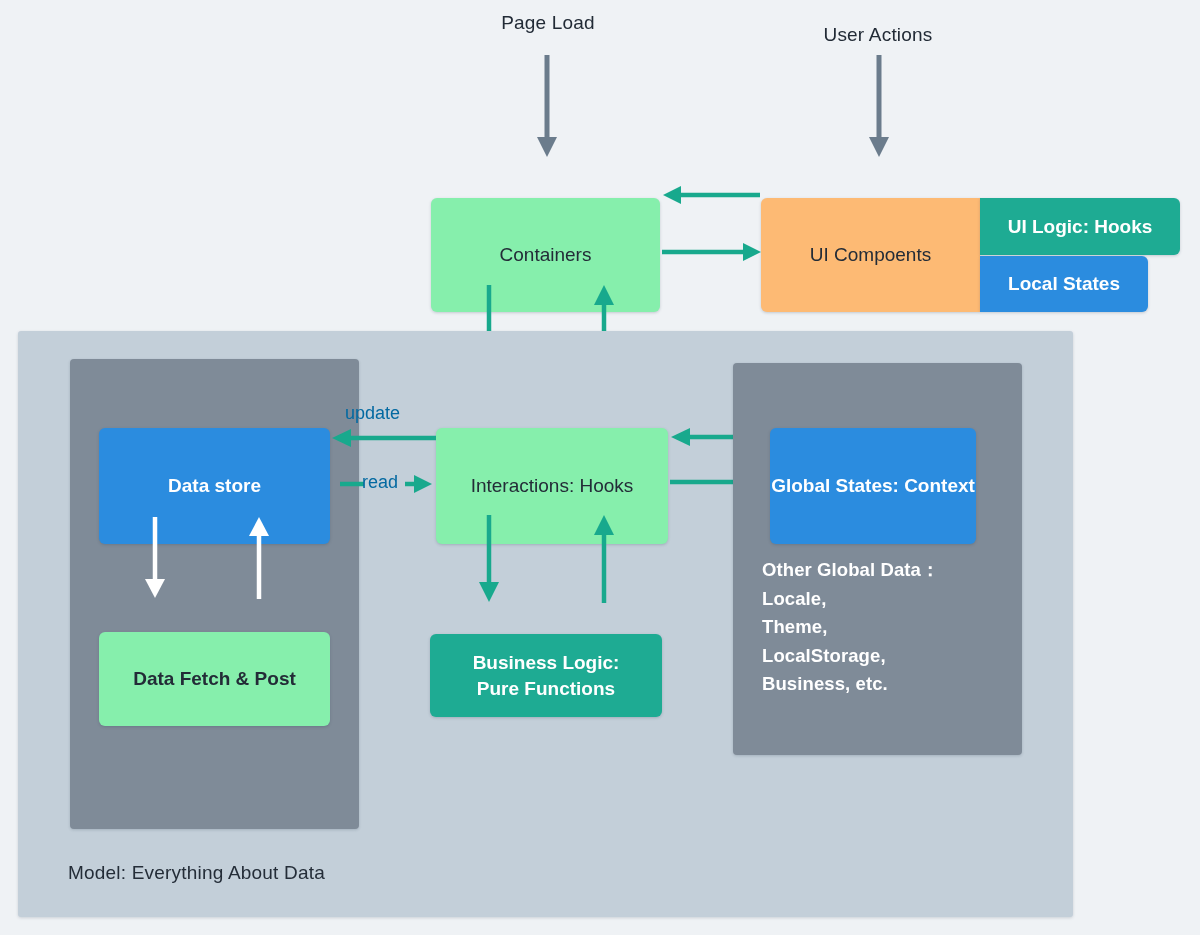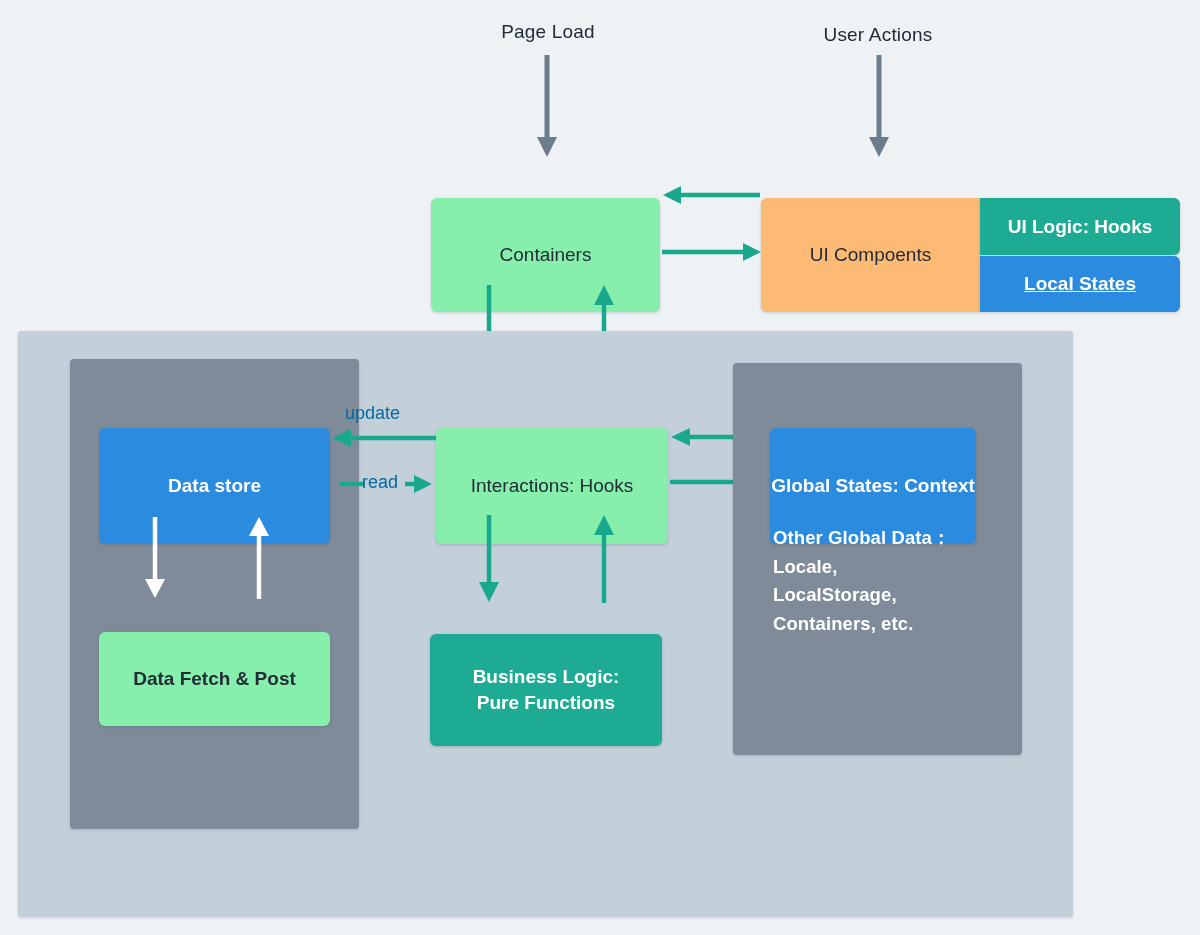--- a/index.html
+++ b/index.html
@@ -100,39 +100,39 @@
     font-size: 18px;
     color: #0369a1;
     white-space: nowrap;
   }
 </style>
 </head>
 <body>
 
 <div id="diagram">
 
-  <div class="abs flow-label" style="left:448px; top:21px; width:200px;">Page Load</div>
+  <div class="abs flow-label" style="left:448px; top:12px; width:200px;">Page Load</div>
   <svg class="abs arrow" style="left:527px; top:52px;" width="40" height="110">
     <line x1="20" y1="3" x2="20" y2="90" stroke="#6b7c8c" stroke-width="5"></line>
     <polygon points="20,105 10,85 30,85" fill="#6b7c8c"></polygon>
   </svg>
 
   <div class="abs flow-label" style="left:778px; top:24px; width:200px;">User Actions</div>
   <svg class="abs arrow" style="left:859px; top:52px;" width="40" height="110">
     <line x1="20" y1="3" x2="20" y2="90" stroke="#6b7c8c" stroke-width="5"></line>
     <polygon points="20,105 10,85 30,85" fill="#6b7c8c"></polygon>
   </svg>
 
   <div class="abs node white" style="left:431px; top:166px; width:229px; height:114px;">Containers</div>
 
   <div class="abs node yellow sq-right" style="left:761px; top:166px; width:219px; height:114px;">UI Compoents</div>
 
   <div class="abs node teal sq-left sq-bl" style="left:980px; top:166px; width:200px; height:57px;">UI Logic: Hooks</div>
 
-  <div class="abs node blue sq-left sq-tl" style="left:980px; top:224px; width:200px; height:56px;text-decoration:underline;">Local States</div>
+  <div class="abs node blue sq-left sq-tl" style="left:980px; top:224px; width:168px; height:56px;">Local States</div>
 
   <svg class="abs arrow" style="left:660px; top:180px;" width="104" height="30">
     <line x1="100" y1="15" x2="18" y2="15" stroke="#18a98d" stroke-width="4.5"></line>
     <polygon points="3,15 21,6 21,24" fill="#18a98d"></polygon>
   </svg>
   <svg class="abs arrow" style="left:660px; top:237px;" width="104" height="30">
     <line x1="2" y1="15" x2="86" y2="15" stroke="#18a98d" stroke-width="4.5"></line>
     <polygon points="101,15 83,6 83,24" fill="#18a98d"></polygon>
   </svg>
 
@@ -140,20 +140,21 @@
     <line x1="17" y1="2" x2="17" y2="88" stroke="#18a98d" stroke-width="4.5"></line>
     <polygon points="17,104 7,84 27,84" fill="#18a98d"></polygon>
   </svg>
   <svg class="abs arrow" style="left:587px; top:283px;" width="34" height="107">
     <line x1="17" y1="105" x2="17" y2="18" stroke="#18a98d" stroke-width="4.5"></line>
     <polygon points="17,2 7,22 27,22" fill="#18a98d"></polygon>
   </svg>
 
   <div class="abs model-panel" style="left:18px; top:331px; width:1055px; height:586px;"></div>
 
+  <div class="abs model-caption" style="left:68px; top:862px;">Model: Everything About Data</div>
 
   <div class="abs gray-panel" style="left:70px; top:359px; width:289px; height:470px;"></div>
 
   <div class="abs node blue" style="left:99px; top:396px; width:231px; height:116px;">Data store</div>
 
   <svg class="abs arrow" style="left:139px; top:515px;" width="32" height="86">
     <line x1="16" y1="2" x2="16" y2="68" stroke="#ffffff" stroke-width="4.5"></line>
     <polygon points="16,83 6,64 26,64" fill="#ffffff"></polygon>
   </svg>
   <svg class="abs arrow" style="left:243px; top:515px;" width="32" height="86">
@@ -192,26 +193,27 @@
 
   <svg class="abs arrow" style="left:472px; top:513px;" width="34" height="92">
     <line x1="17" y1="2" x2="17" y2="72" stroke="#18a98d" stroke-width="4.5"></line>
     <polygon points="17,89 7,69 27,69" fill="#18a98d"></polygon>
   </svg>
   <svg class="abs arrow" style="left:587px; top:513px;" width="34" height="92">
     <line x1="17" y1="90" x2="17" y2="18" stroke="#18a98d" stroke-width="4.5"></line>
     <polygon points="17,2 7,22 27,22" fill="#18a98d"></polygon>
   </svg>
 
-  <div class="abs node teal" style="left:430px; top:602px; width:232px; height:112px; padding:0 22px;">Business Logic: Pure Functions</div>
+  <div class="abs node teal" style="left:430px; top:602px; width:232px; height:83px; padding:0 22px;">Business Logic: Pure Functions</div>
 
   <div class="abs gray-panel" style="left:733px; top:363px; width:289px; height:392px;"></div>
 
   <div class="abs node blue" style="left:770px; top:396px; width:206px; height:116px;">Global States: Context</div>
 
-  <div class="abs panel-note" style="left:762px; top:524px; width:250px;margin-left:11px;">
+  <div class="abs panel-note" style="left:762px; top:556px; width:250px;">
     <div>Other Global Data：</div>
     <div>Locale,</div>
+    <div>Theme,</div>
     <div>LocalStorage,</div>
-    <div>Containers, etc.</div>
+    <div>Business, etc.</div>
   </div>
 
 </div>
 
 </body></html>

